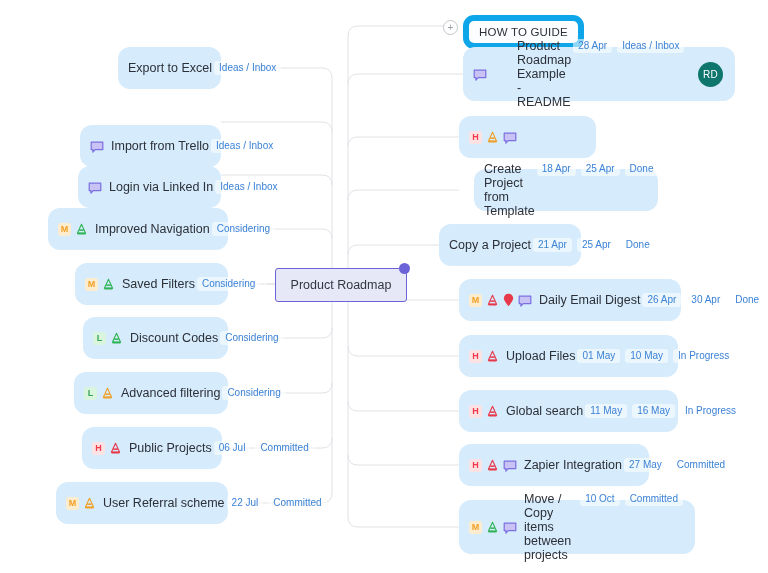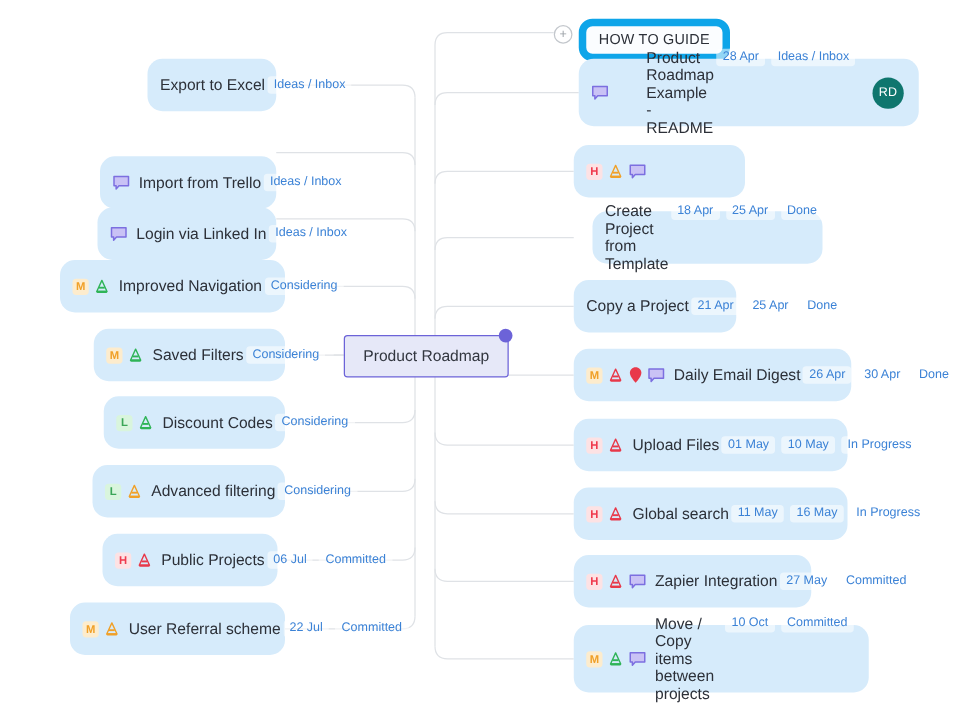--- a/index.html
+++ b/index.html
@@ -363,21 +363,21 @@
     <div class="node right" style="width: 184px; height: 42px; top: 169px; left: 474px;">
       <span class="node-body">
         <span class="node-title wrap">Create Project from Template</span>
         <span class="chips">
           <span class="chip">18 Apr</span>
           <span class="chip">25 Apr</span>
           <span class="chip">Done</span>
         </span>
       </span>
     </div>
-    <div class="node right" style="width: 130px; height: 42px; top: 224px; left: 459px;">
+    <div class="node right" style="width: 142px; height: 42px; top: 224px; left: 439px;">
       <span class="node-body">
         <span class="node-title">Copy a Project</span>
         <span class="chips">
           <span class="chip">21 Apr</span>
           <span class="chip">25 Apr</span>
           <span class="chip">Done</span>
         </span>
       </span>
     </div>
     <div class="node right" style="width: 222px; height: 42px; top: 279px; left: 459px;">

